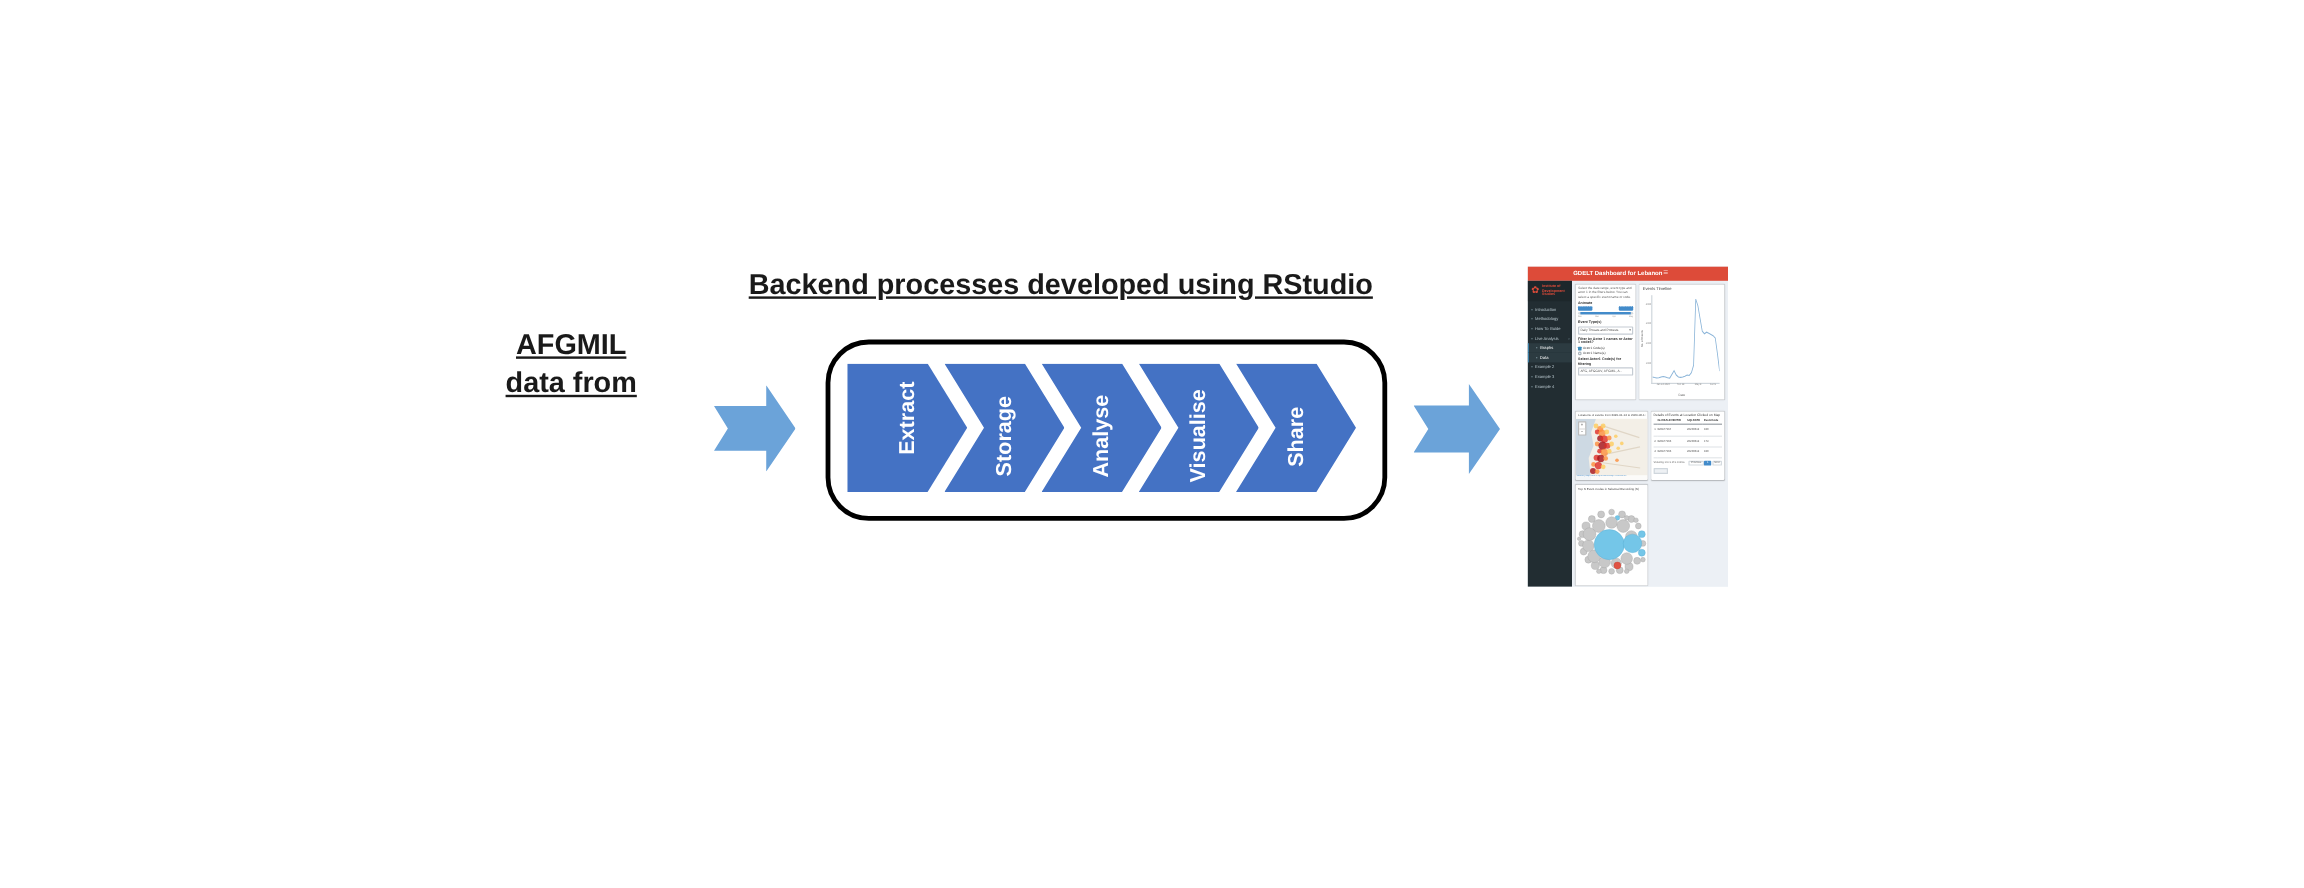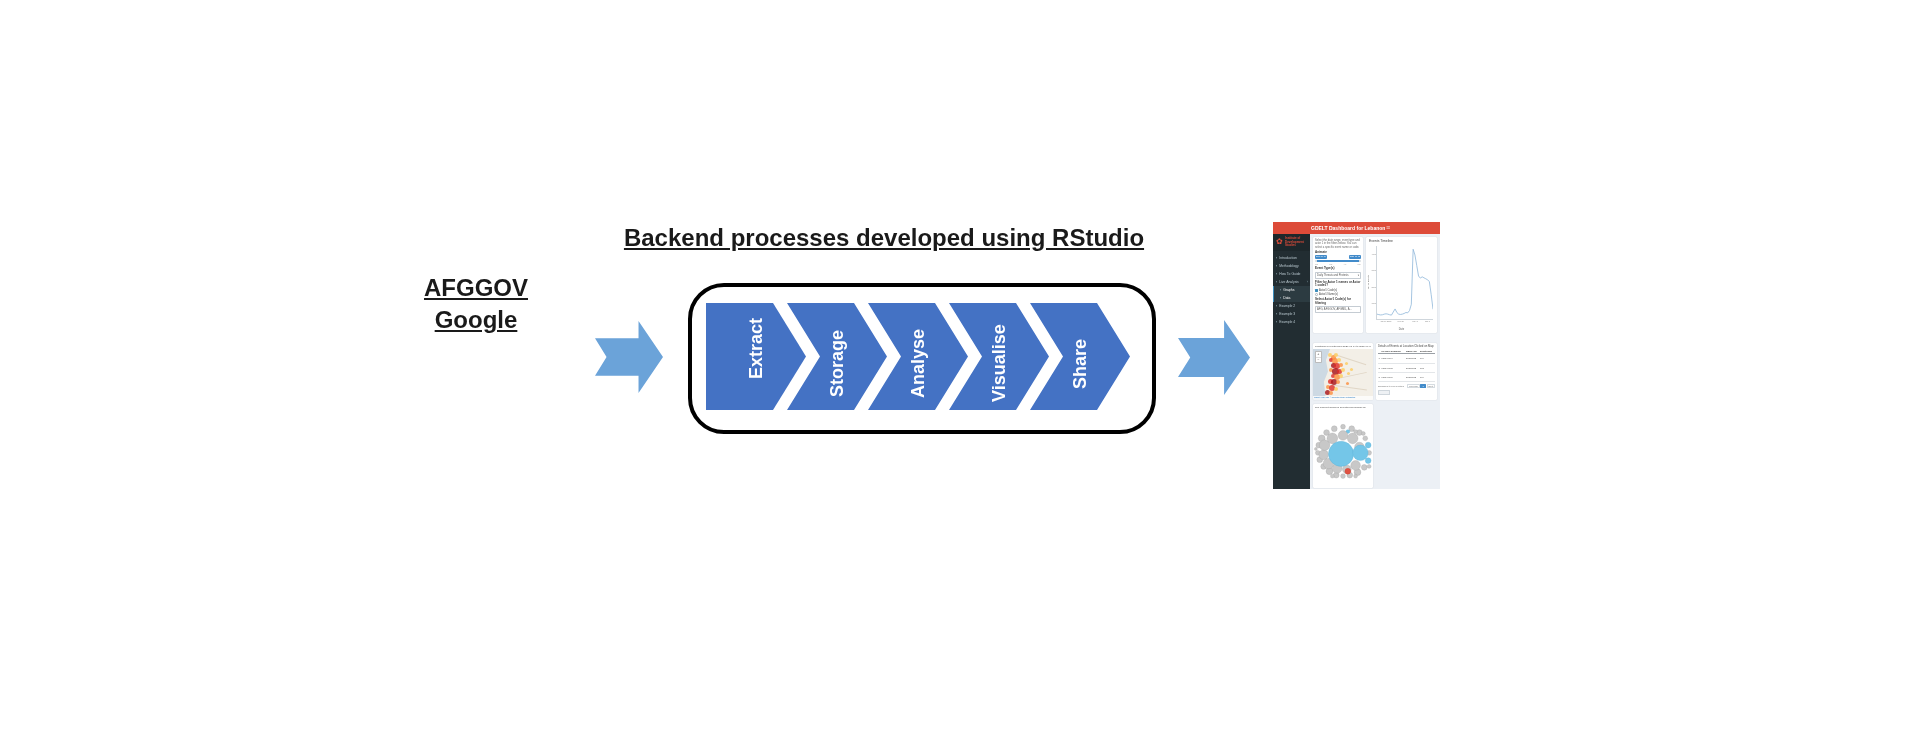--- a/index.html
+++ b/index.html
@@ -93,22 +93,22 @@
   .pg.cur{background:#428bca;color:#fff;border-color:#428bca;}
   .hscroll{margin-top:1.5px;width:10px;height:2.6px;border:0.4px solid #cfd6dc;border-radius:0.5px;background:#eef1f4;}
   .card-bubbles{left:40px;top:182px;width:60px;height:84px;}
   .bub-title{position:absolute;left:2px;top:1.5px;right:1px;font-size:2.5px;color:#444;white-space:nowrap;overflow:hidden;}
   .bub-svg{position:absolute;left:0;top:5px;width:60px;height:79px;}
 </style>
 </head>
 <body>
 
 <div class="abs source-text">
-  <div>AFGGOV</div>
-  <div>Google</div>
+  <div>AFGMIL</div>
+  <div>data from</div>
 </div>
 
 <div class="abs flow-title">Backend processes developed using RStudio</div>
 
 <div class="abs big-arrow arrow1"></div>
 <div class="abs process-box"></div>
 <div class="abs process-steps">
     <div class="chev first">
       <span>Extract</span>
     </div>

